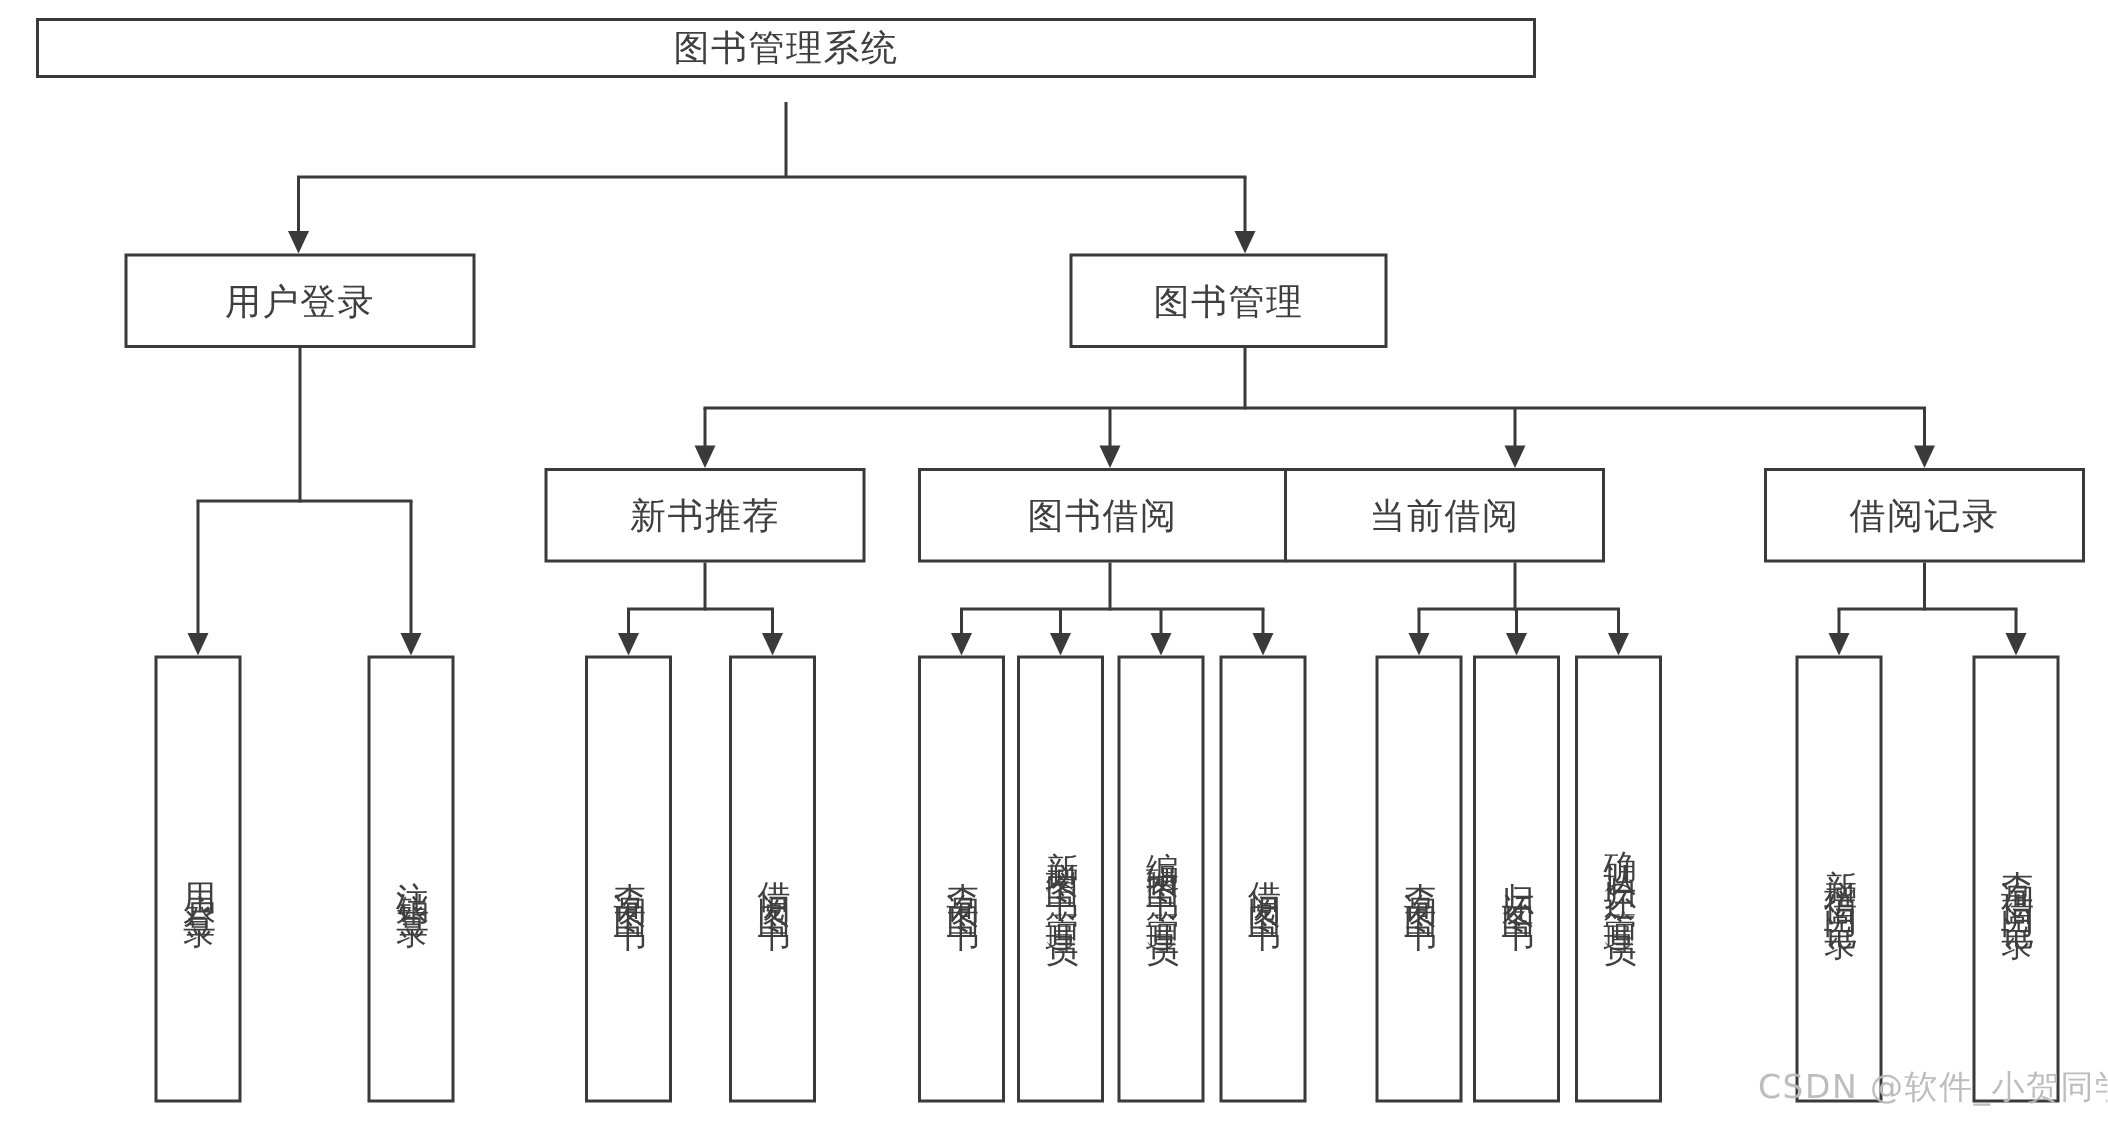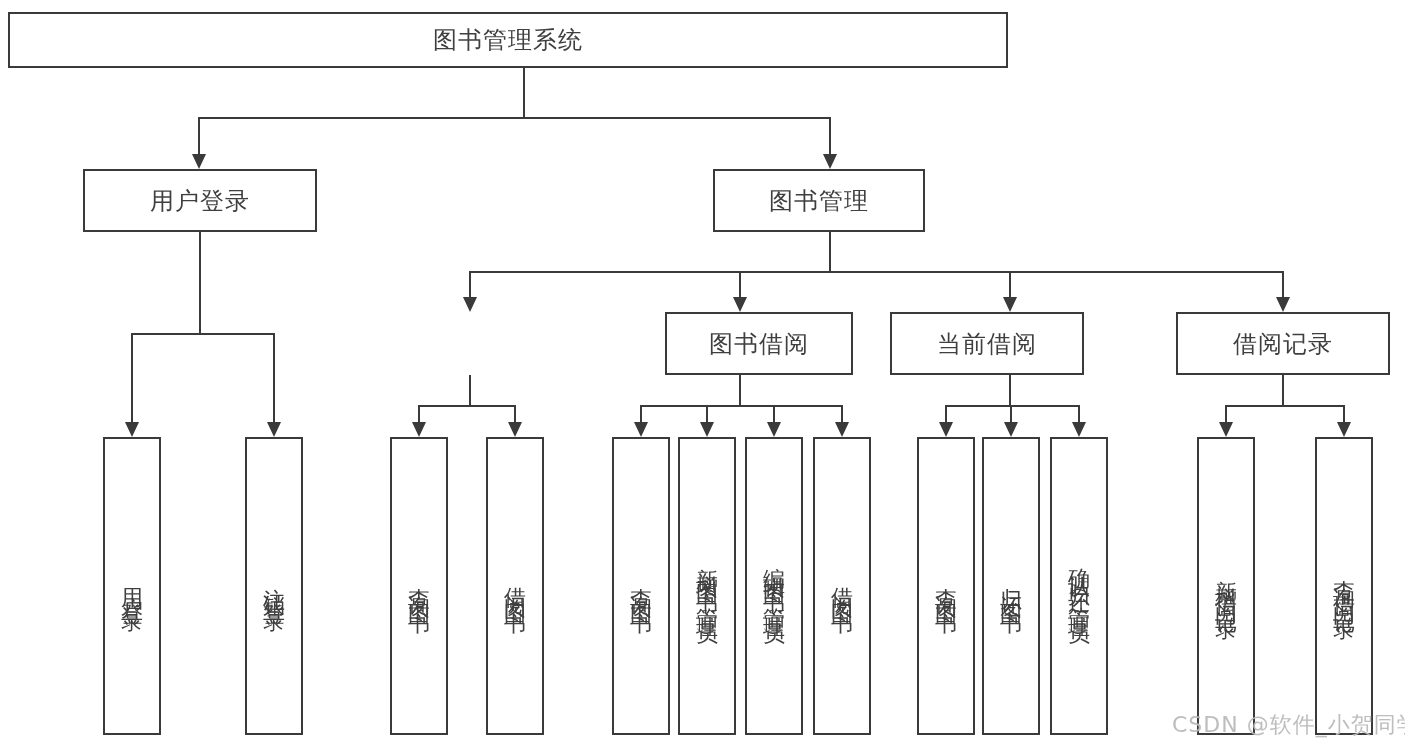--- a/index.html
+++ b/index.html
@@ -29,21 +29,21 @@
   .watermark {
     position:absolute; left:1172px; top:710px; z-index:5;
     font-size:22px; color:rgba(185,185,185,0.95); letter-spacing:1px; white-space:nowrap;
   }
 </style>
 </head>
 <body>
 
 <div id="canvas">
 
-  <div class="box hnode" style="left:8px; top:12px; width:1000px; height:56px">
+  <div class="box hnode" style="left:24px; top:12px; width:1000px; height:40px">
     <span>图书管理系统</span>
   </div>
 
   <div class="vl" style="left:523px; top:68px; height:50px"></div>
   <div class="hl" style="left:198px; top:117px; width:633px"></div>
   <div class="vl" style="left:198px; top:118px; height:40px"></div>
   <div class="arw" style="left:192px; top:154px"></div>
   <div class="vl" style="left:829px; top:118px; height:40px"></div>
   <div class="arw" style="left:823px; top:154px"></div>
 
@@ -65,24 +65,27 @@
   <div class="hl" style="left:469px; top:271px; width:815px"></div>
   <div class="vl" style="left:469px; top:272px; height:28px"></div>
   <div class="arw" style="left:463px; top:297px"></div>
   <div class="vl" style="left:739px; top:272px; height:28px"></div>
   <div class="arw" style="left:733px; top:297px"></div>
   <div class="vl" style="left:1009px; top:272px; height:28px"></div>
   <div class="arw" style="left:1003px; top:297px"></div>
   <div class="vl" style="left:1282px; top:272px; height:28px"></div>
   <div class="arw" style="left:1276px; top:297px"></div>
 
-  <div class="box hnode" style="left:665px; top:312px; width:188px; height:63px">
+  <div class="box hnode" style="left:363px; top:312px; width:214px; height:63px">
+    <span>新书推荐</span>
+  </div>
+  <div class="box hnode" style="left:612px; top:312px; width:246px; height:63px">
     <span>图书借阅</span>
   </div>
-  <div class="box hnode" style="left:890px; top:312px; width:194px; height:63px">
+  <div class="box hnode" style="left:856px; top:312px; width:214px; height:63px">
     <span>当前借阅</span>
   </div>
   <div class="box hnode" style="left:1176px; top:312px; width:214px; height:63px">
     <span>借阅记录</span>
   </div>
 
   <div class="vl" style="left:469px; top:375px; height:32px"></div>
   <div class="hl" style="left:418px; top:405px; width:98px"></div>
   <div class="vl" style="left:418px; top:406px; height:20px"></div>
   <div class="arw" style="left:412px; top:422px"></div>

